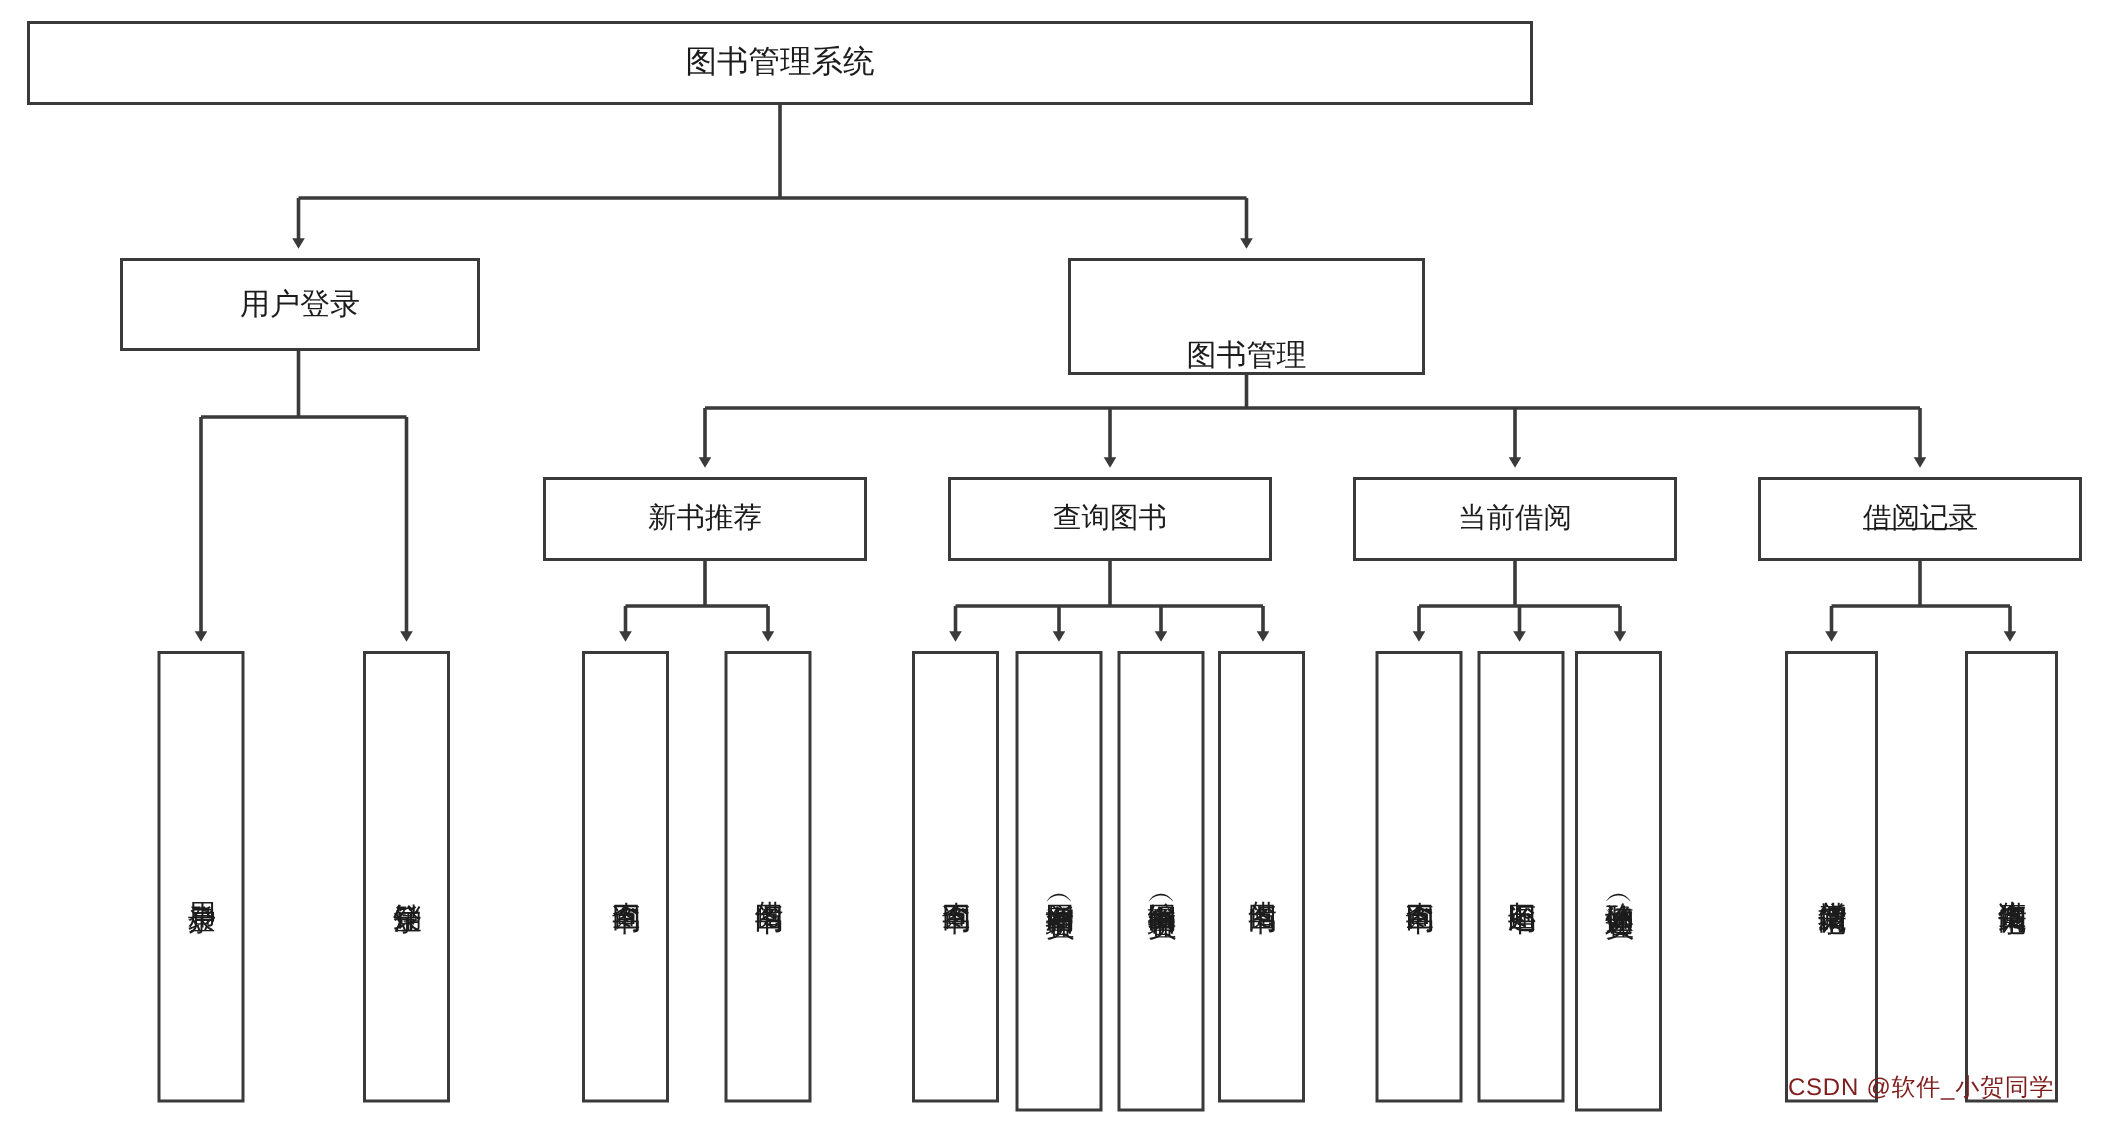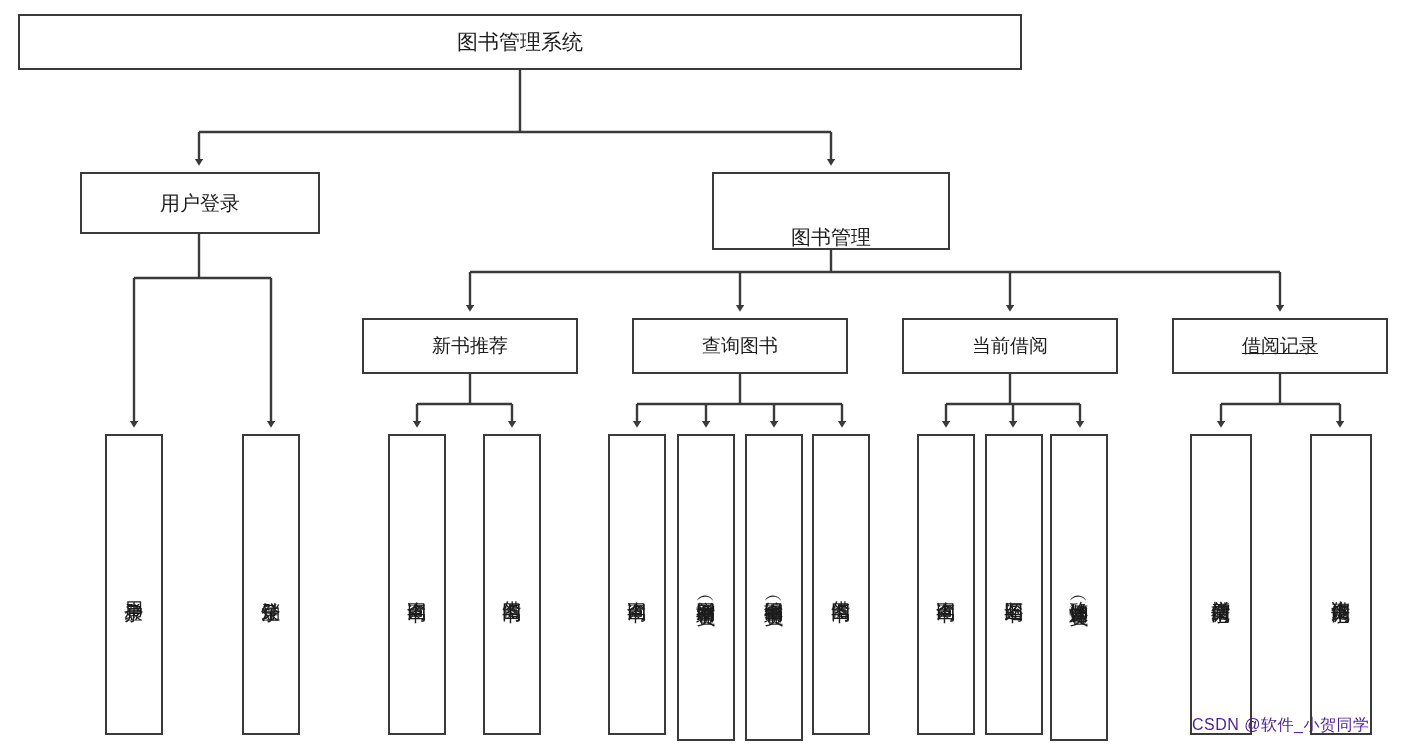--- a/index.html
+++ b/index.html
@@ -61,21 +61,21 @@
   }
   .node .label {
     display: block;
     white-space: pre-line;
   }
   #watermark {
     position: absolute;
     left: 1192px;
     top: 715px;
     font-size: 16px;
-    color: #4c1d95;
+    color: #7f1d1d;
     letter-spacing: 0.5px;
     white-space: nowrap;
     pointer-events: none;
   }
 </style>
 </head>
 <body>
 
 <div id="diagram-root">
 

